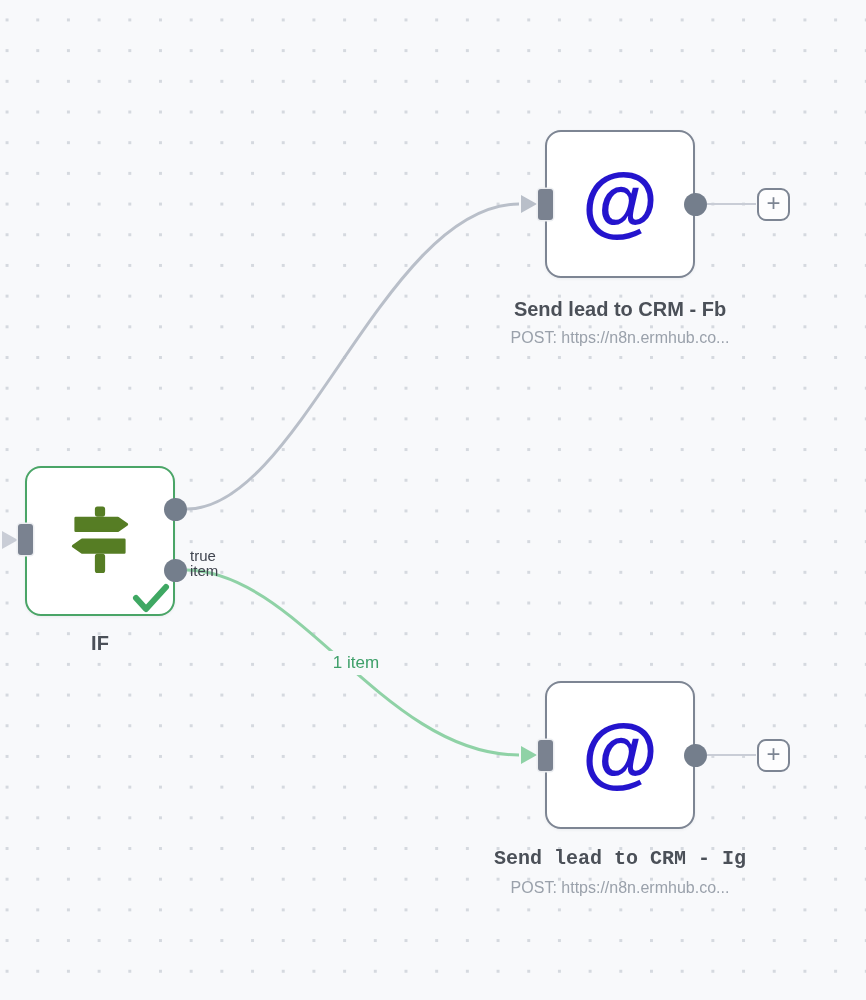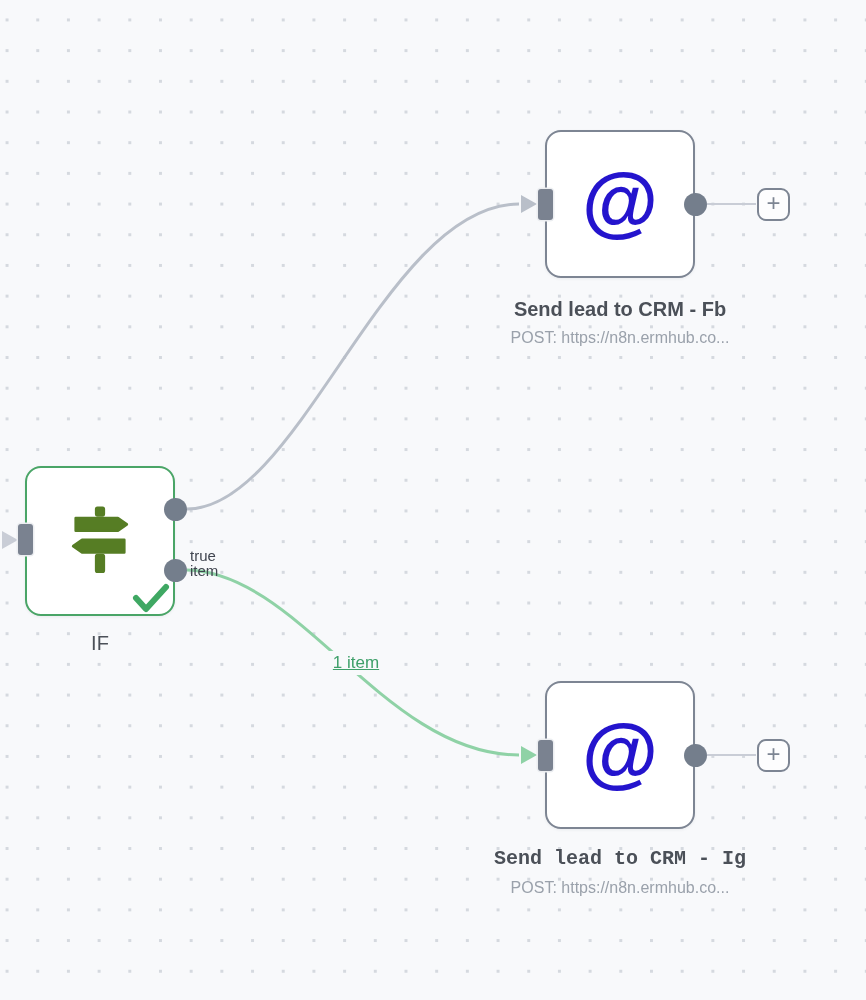--- a/index.html
+++ b/index.html
@@ -86,34 +86,33 @@
     font-weight: 400;
     color: #9aa1ab;
     line-height: 20px;
   }
   .if-label {
     position: absolute;
     left: 25px; top: 632px;
     width: 150px;
     text-align: center;
     font-size: 20px;
-    font-weight: 400;
+    font-weight: 700;
     color: #4b5058;
   }
 
   .edge-items-label {
     position: absolute;
     left: 356px; top: 663px;
     transform: translate(-50%, -50%);
     background: #f8f9fb;
     padding: 2px 6px;
     font-size: 17px;
     color: #3fa06a;
     user-select: none;
-    text-decoration: underline;
   }
 
   .plus-button {
     position: absolute;
     width: 33px; height: 33px;
     box-sizing: border-box;
     border: 2.5px solid #7d8593;
     border-radius: 9px;
     background: #fdfdfe;
     display: flex; align-items: center; justify-content: center;

